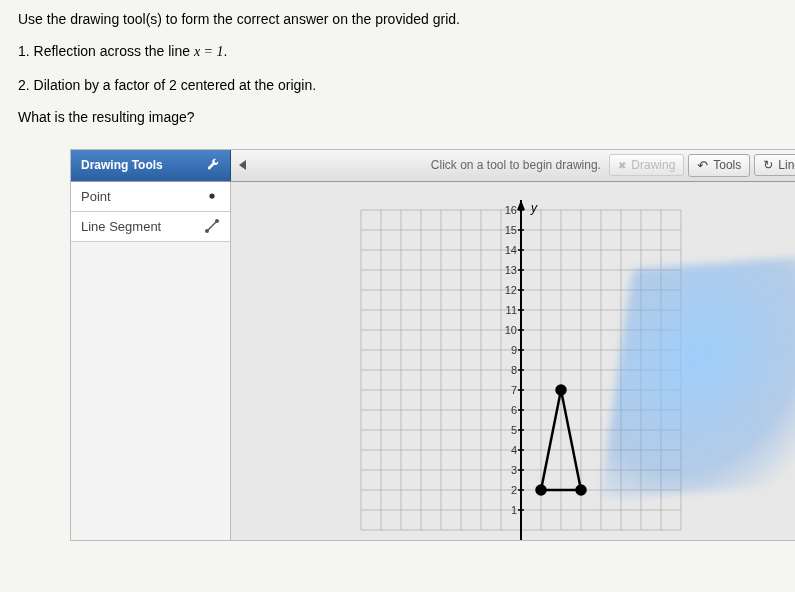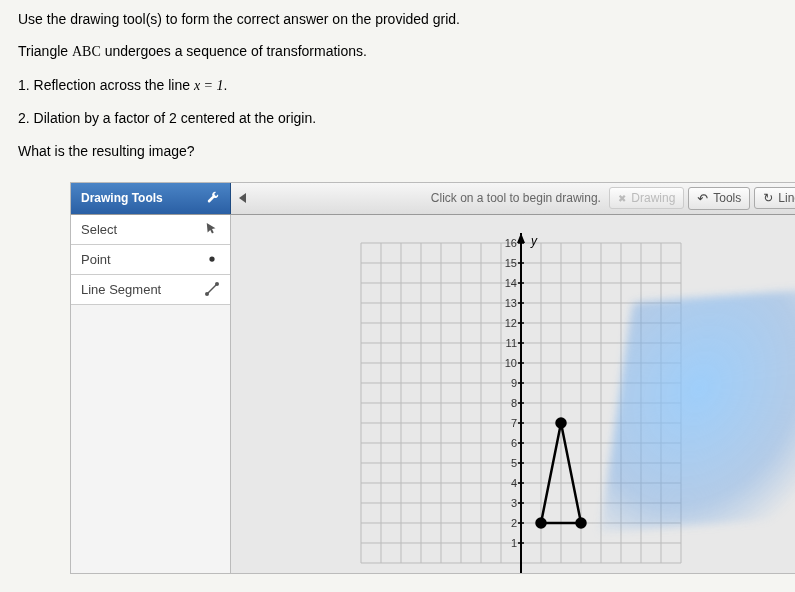--- a/index.html
+++ b/index.html
@@ -106,23 +106,20 @@
       filter: blur(4px);
       pointer-events:none;
     }
   </style>
 </head>
 <body>
 
 <div class="question-area">
   <p>Use the drawing tool(s) to form the correct answer on the provided grid.</p>
   <p>
-    <span>Triangle </span><span class="serif">ABC</span><span> undergoes a sequence of transformations.</span>
-  </p>
-  <p>
     <span>1. Reflection across the line </span><span class="serif" style="font-style:italic">x = 1</span><span>.</span>
   </p>
   <p>2. Dilation by a factor of 2 centered at the origin.</p>
   <p>What is the resulting image?</p>
 </div>
 
 <div class="app">
   <div class="app-header">
     <div class="dt-header">
       <span>Drawing Tools</span>
@@ -147,28 +144,20 @@
       </div>
       <div class="tbtn">
         <span class="icon-reset"></span>
         <span>Line</span>
       </div>
     </div>
   </div>
 
   <div class="app-body">
     <div class="sidebar">
-      <div class="tool-row">
-        <span>Select</span>
-        <span class="tool-icon">
-          <svg width="14" height="14" viewBox="0 0 16 16">
-              <path fill="#555" d="M2 1l10 6-4 1 2 4-2 1-2-4-3 3z"></path>
-            </svg>
-        </span>
-      </div>
       <div class="tool-row">
         <span>Point</span>
         <span class="tool-icon">
           <svg width="14" height="14" viewBox="0 0 16 16">
               <circle cx="8" cy="8" r="3" fill="#333"></circle>
             </svg>
         </span>
       </div>
       <div class="tool-row">
         <span>Line Segment</span>

